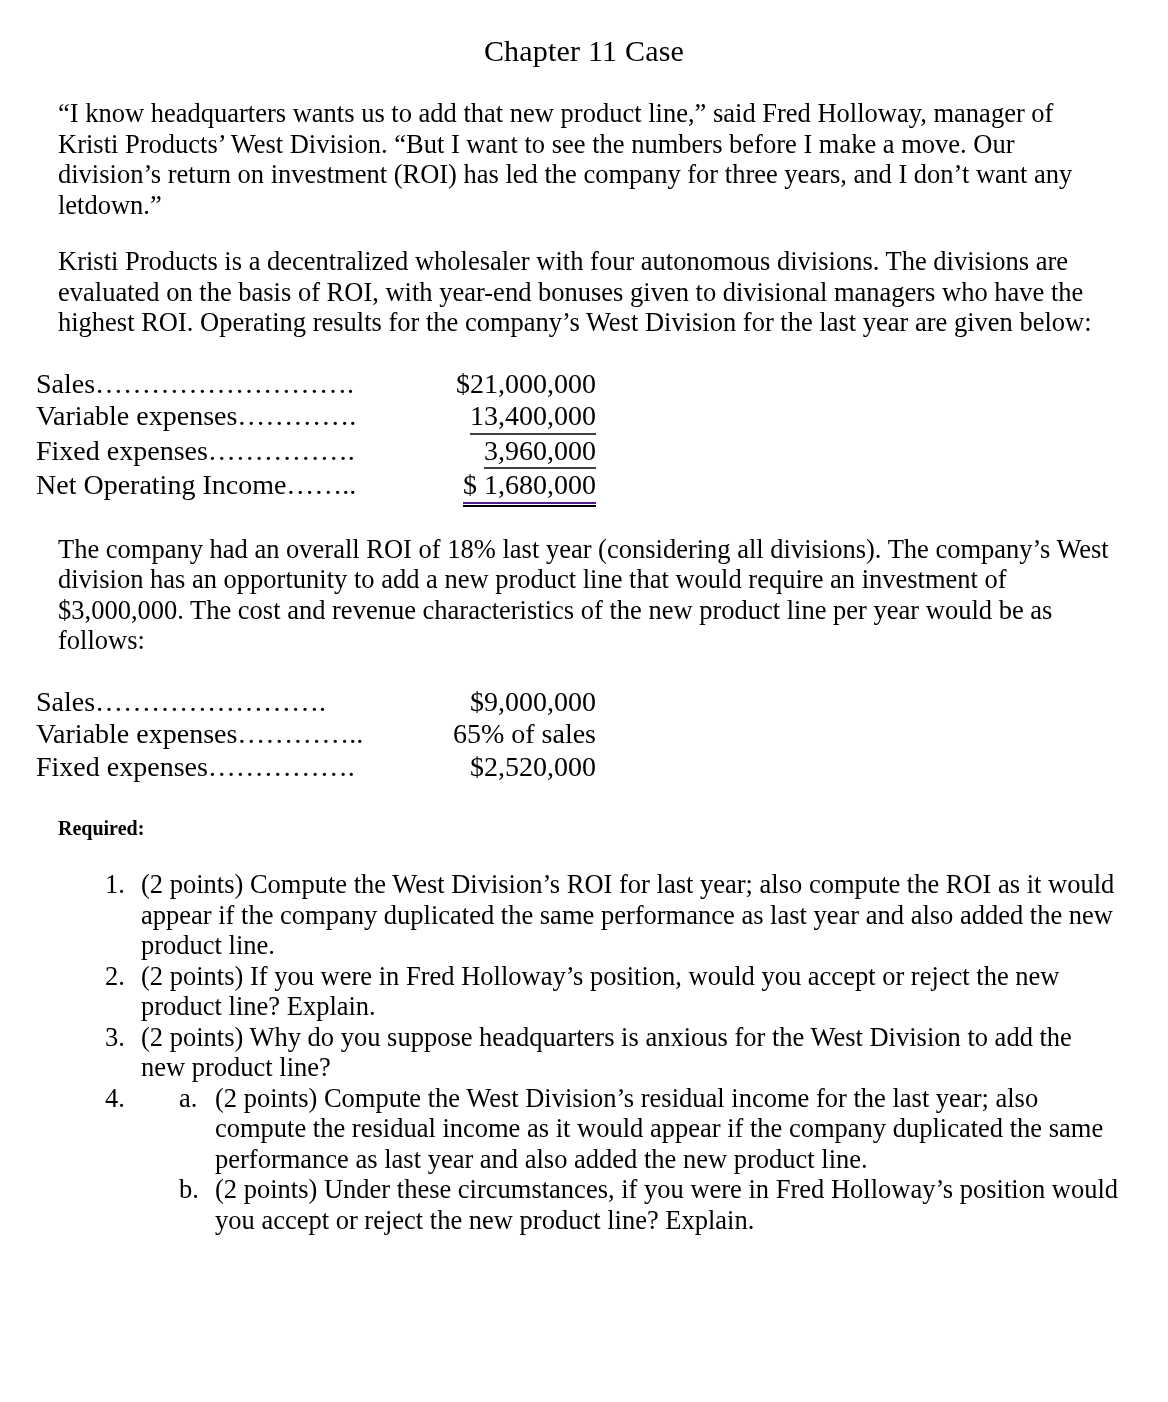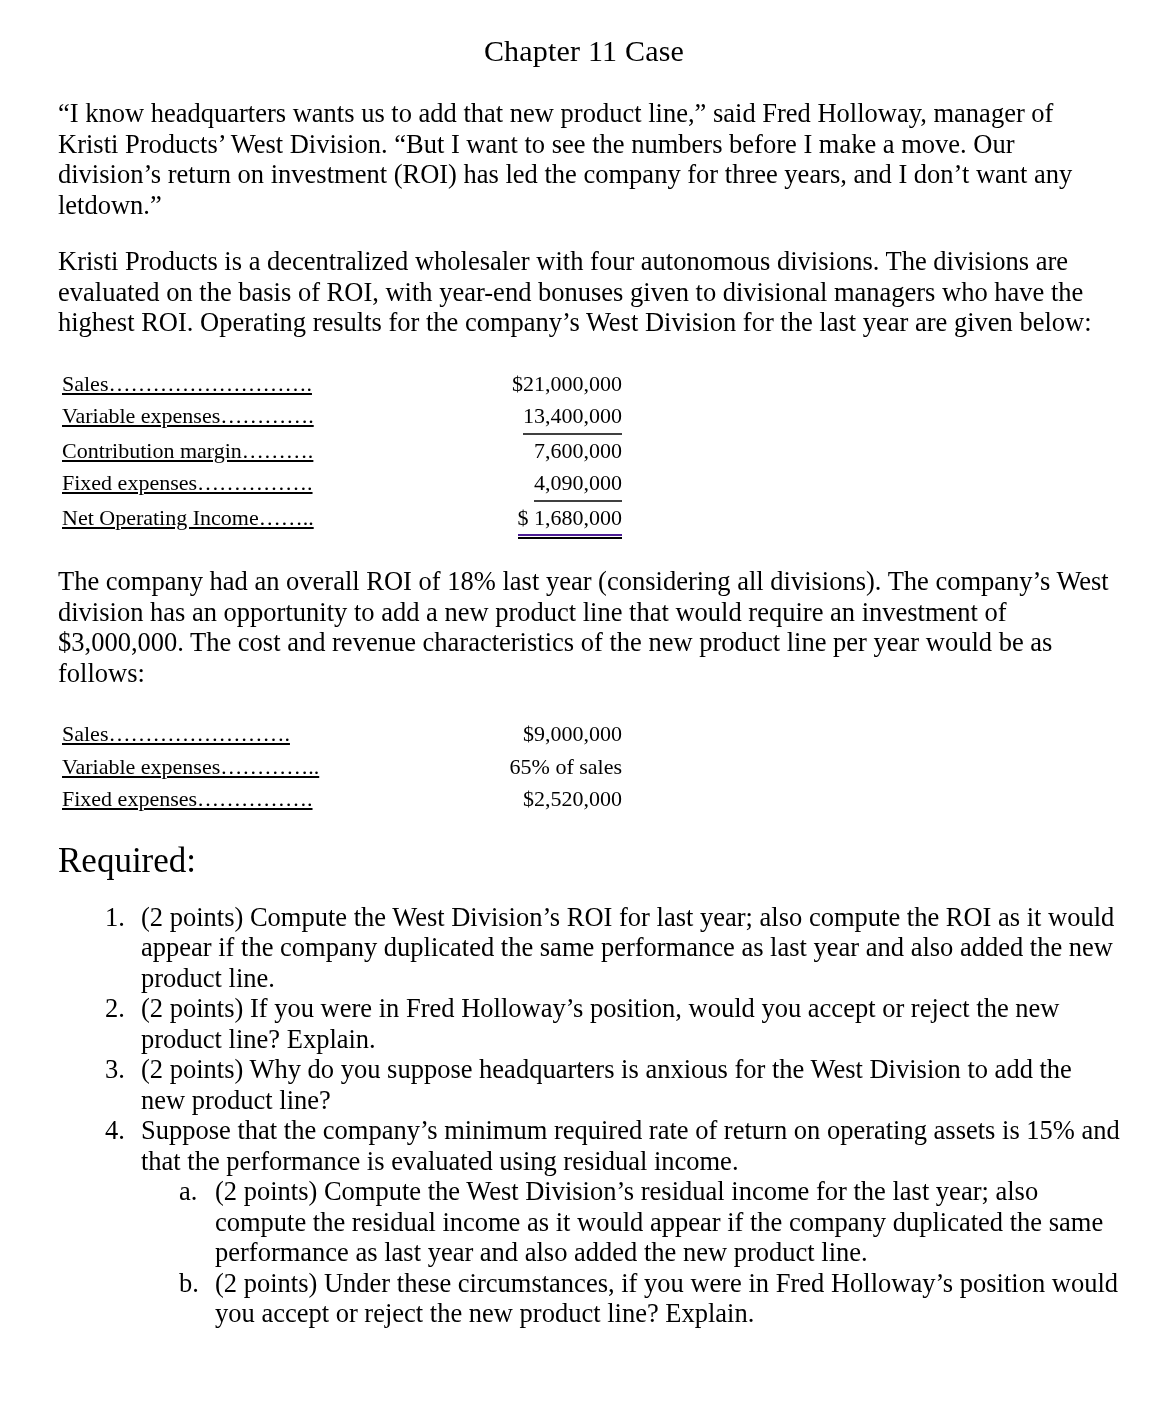--- a/index.html
+++ b/index.html
@@ -45,24 +45,23 @@
     line-height: 30.5px;
     margin: 0;
     text-align: left;
   }
   .gap-lg { height: 30px; }
   .gap-md { height: 26px; }
 
   
   table.fin {
     border-collapse: collapse;
-    margin-left: 62px;
-    font-size: 22px;
+    margin-left: 36px;
+    font-size: 28px;
     line-height: 31.5px;
-    text-decoration: underline;
   }
   table.fin td {
     padding: 0;
     vertical-align: baseline;
     white-space: pre;
   }
   td.fin-label {
     width: 385px;
     text-align: left;
     padding-right: 0;
@@ -87,23 +86,23 @@
     content: "";
     position: absolute;
     left: 0; right: 0;
     bottom: -5px;
     border-bottom: 2px solid #000;
   }
 
   
   .required-head {
     margin-left: 58px;
-    font-size: 35px;
+    font-size: 20px;
     line-height: 30px;
-    font-weight: normal;
+    font-weight: bold;
   }
 
   
   ol.req-list {
     margin: 0;
     padding: 0;
     list-style: none;
     font-size: 26.5px;
     line-height: 30.5px;
   }
@@ -166,26 +165,22 @@
     <tbody>
       <tr>
         <td class="fin-label">Sales……………………….</td>
         <td class="fin-value"><span class="vwrap">$21,000,000</span></td>
       </tr>
       <tr>
         <td class="fin-label">Variable expenses………….</td>
         <td class="fin-value u1"><span class="vwrap">13,400,000</span></td>
       </tr>
       <tr>
-        <td class="fin-label">Contribution margin……….</td>
-        <td class="fin-value"><span class="vwrap">7,600,000</span></td>
-      </tr>
-      <tr>
         <td class="fin-label">Fixed expenses…………….</td>
-        <td class="fin-value u1"><span class="vwrap">4,090,000</span></td>
+        <td class="fin-value u1"><span class="vwrap">3,960,000</span></td>
       </tr>
       <tr>
         <td class="fin-label">Net Operating Income……..</td>
         <td class="fin-value u2"><span class="vwrap">$ 1,680,000</span></td>
       </tr>
     </tbody>
   </table>
 
   <div class="gap-lg"></div>
 
@@ -230,21 +225,21 @@
       <span class="pts">(2 points)</span><span class="itxt">  If you were in Fred Holloway’s position, would you accept or reject the new product line?  Explain.</span>
     </li>
 
     <li>
       <span class="marker">3.</span>
       <span class="pts">(2 points)</span><span class="itxt">  Why do you suppose headquarters is anxious for the West Division to add the new product line?</span>
     </li>
 
     <li>
       <span class="marker">4.</span>
-      <span class="pts"></span><span class="itxt">Suppose that the company’s minimum required rate of return on operating assets is 15% and that the performance is evaluated using residual income.</span>
+      <span class="pts"></span>
 
       <ol class="sub-list">
         <li>
           <span class="marker">a.</span>
           <span class="pts">(2 points)</span><span class="itxt">  Compute the West Division’s residual income for the last year; also compute the residual income as it would appear if the company duplicated the same performance as  last year and  also added the new product line.</span>
         </li>
         <li>
           <span class="marker">b.</span>
           <span class="pts">(2 points)</span><span class="itxt">  Under these circumstances, if you were in Fred Holloway’s position would you accept or reject the new product line?  Explain.</span>
         </li>

